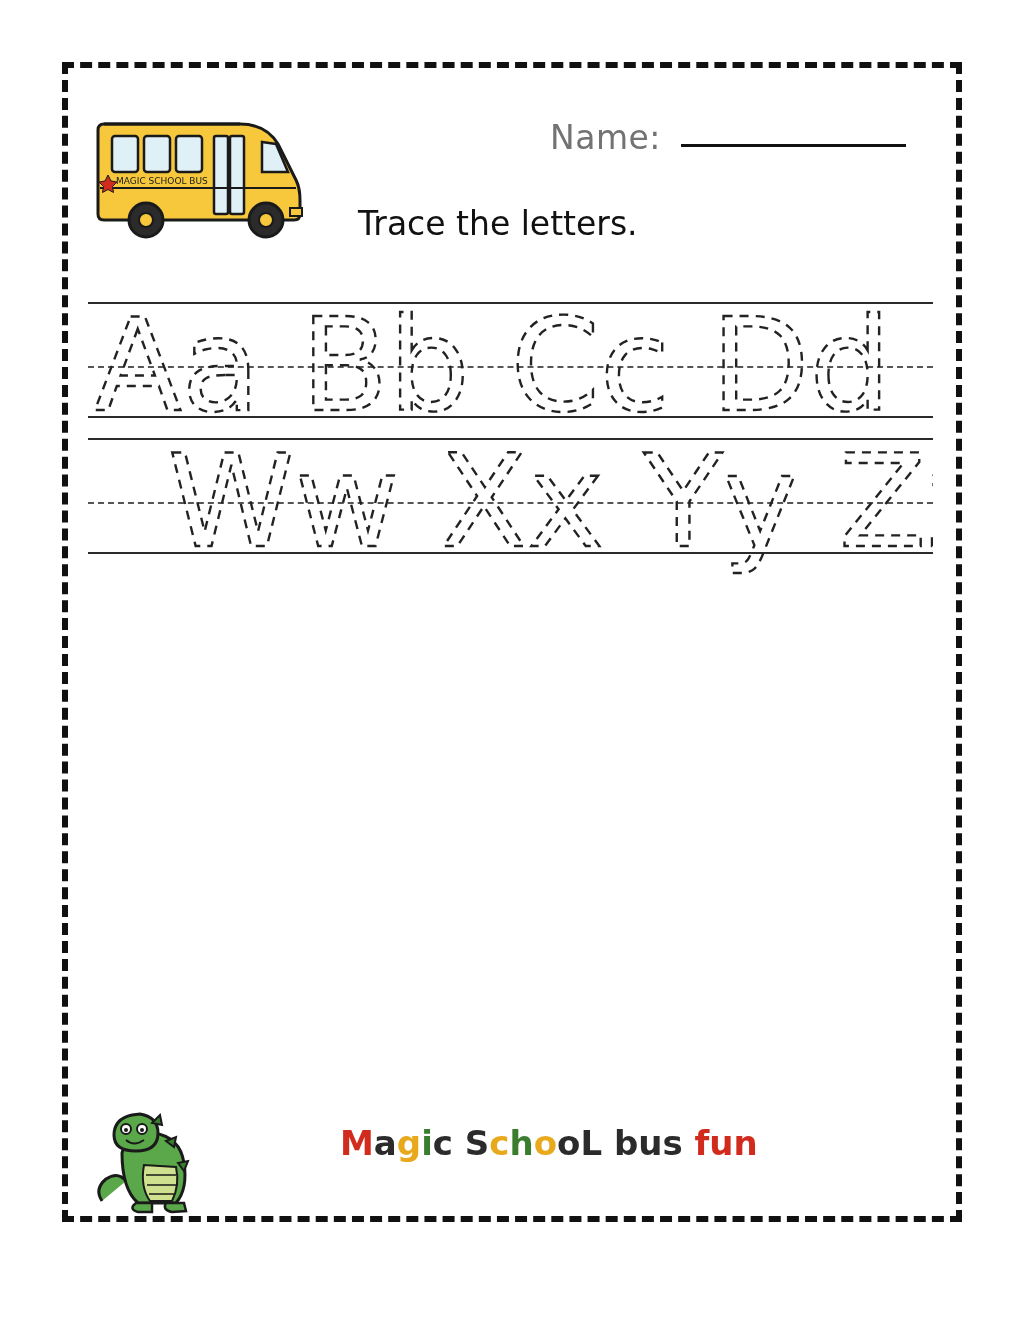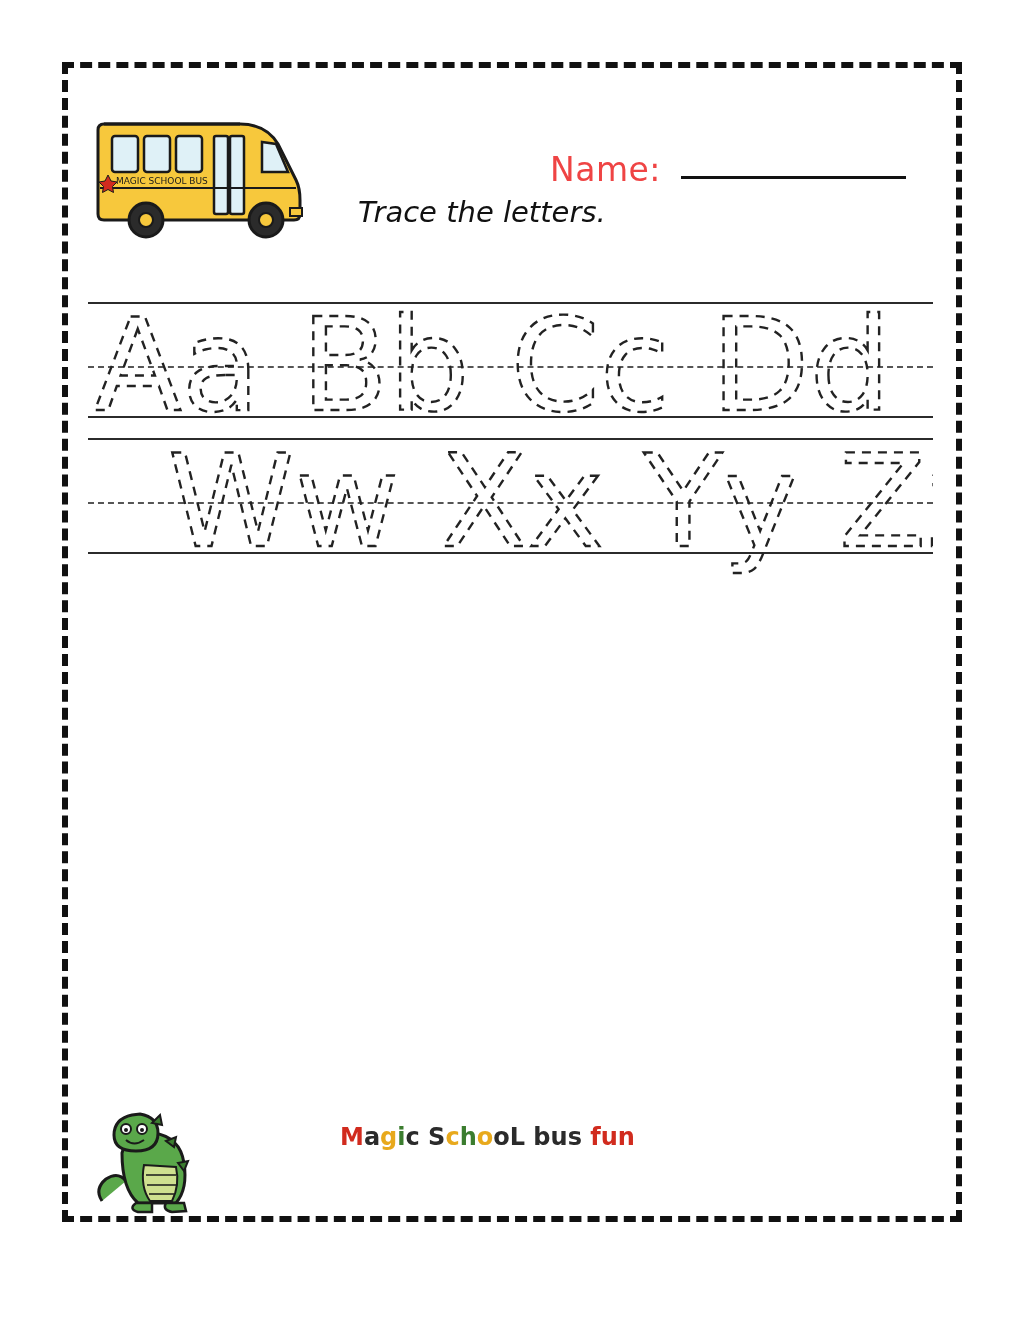--- a/index.html
+++ b/index.html
@@ -50,43 +50,41 @@
     width: 220px;
     height: 160px;
   }
 
   .name-line {
     position: absolute;
     left: 480px;
     top: 40px;
     width: 400px;
     font-size: 33px;
-    color: #ef4444;
+    color: #737373;
     font-family: "DejaVu Sans", sans-serif;
     white-space: nowrap;
-    margin-top: 32px;
   }
   .name-label { letter-spacing: 0.5px; }
   .name-blank {
     display: inline-block;
     width: 225px;
     border-bottom: 3px solid #111;
     margin-left: 10px;
     vertical-align: 2px;
     height: 26px;
   }
 
   .instruction {
     position: absolute;
     left: 288px;
-    top: 117px;
-    font-size: 29px;
+    top: 126px;
+    font-size: 33px;
     color: #111;
     white-space: nowrap;
-    font-style: italic;
   }
 
   
   .rows {
     position: absolute;
     left: 88px;
     top: 296px;
     width: 845px;
   }
 
@@ -138,21 +136,21 @@
     position: absolute;
     left: 22px;
     top: 8px;
     width: 120px;
     height: 125px;
   }
   .footer-title {
     position: absolute;
     left: 270px;
     top: 38px;
-    font-size: 24px;
+    font-size: 34px;
     font-family: "DejaVu Sans", sans-serif;
     white-space: nowrap;
   }
   .footer-title span { font-weight: bold; }
   .ft-1 { color: #d12b1e; }
   .ft-2 { color: #2b2b2b; }
   .ft-3 { color: #3b7d2f; }
   .ft-4 { color: #e8a91c; }
 </style>
 </head>

